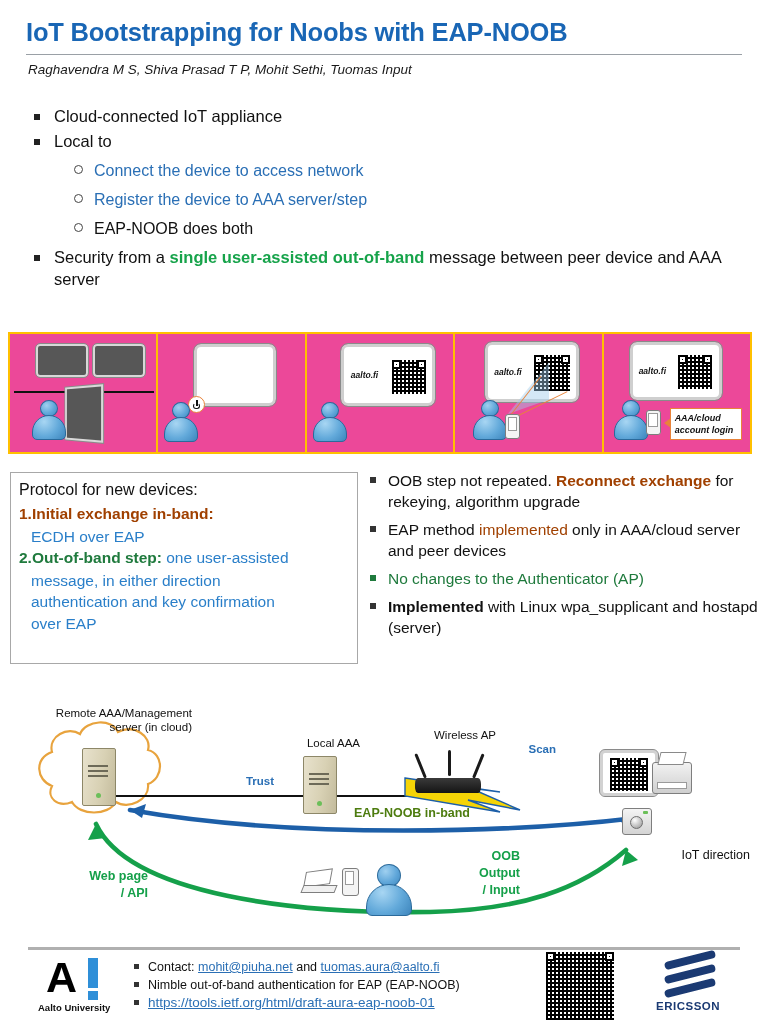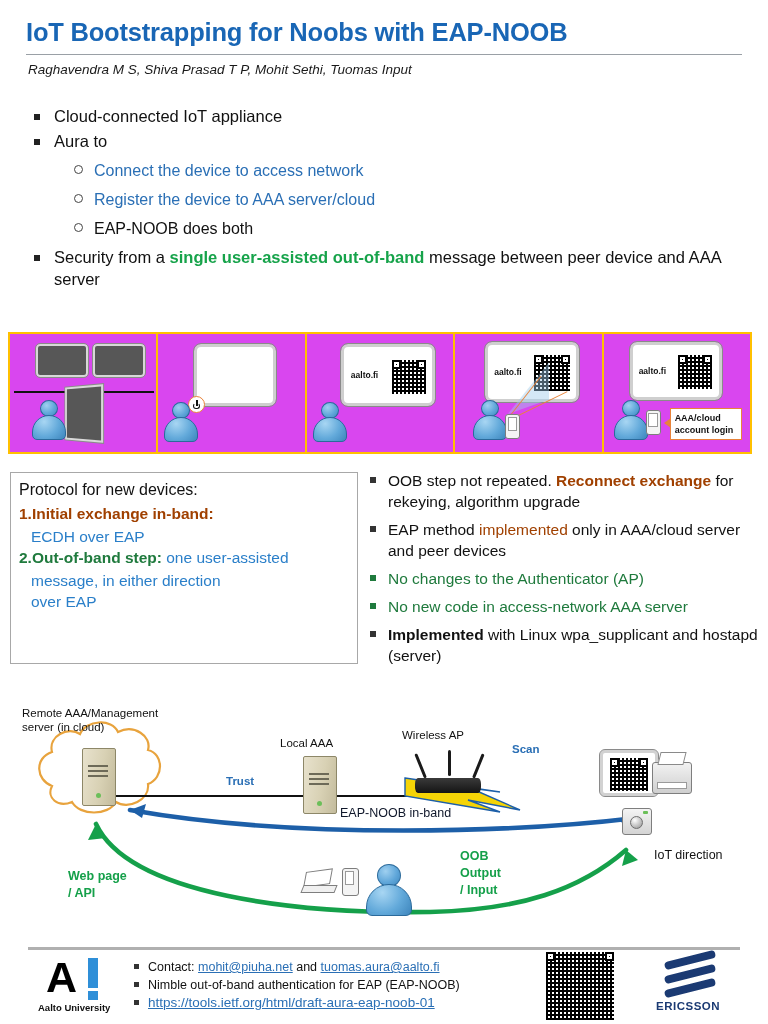--- a/index.html
+++ b/index.html
@@ -94,21 +94,22 @@
   
   .strip {
     position: absolute;
     left: 8px;
     top: 332px;
     width: 744px;
     height: 122px;
     border: 2px solid #ffc000;
     box-sizing: border-box;
     display: flex;
-    background: #d946ef;
+    background: #ec4899;
+    font-style: italic;
   }
   .panel {
     flex: 1 1 0;
     position: relative;
     border-right: 2px solid #ffc000;
     box-sizing: border-box;
     overflow: hidden;
   }
   .panel:last-child { border-right: none; }
 
@@ -334,25 +335,25 @@
     left: 0;
     top: 700px;
     width: 768px;
     height: 240px;
   }
   .dg-label {
     position: absolute;
     font-size: 11.5px;
     line-height: 14px;
     color: #111;
-    text-align: left;
+    text-align: right;
     white-space: nowrap;
   }
   .dg-label.blue { color: #2a6fb5; font-weight: bold; }
-  .dg-label.blue-n { color: #0f172a; }
+  .dg-label.blue-n { color: #4d7c0f; font-weight: bold; }
   .dg-label.green { color: #15a04a; font-weight: bold; }
 
   .server {
     position: absolute;
     width: 34px;
     height: 58px;
     background: linear-gradient(100deg, #e8e2cd 0%, #d8d1b4 55%, #c3bb9c 100%);
     border: 1.2px solid #8d8768;
     border-radius: 2px;
     box-sizing: border-box;
@@ -585,31 +586,31 @@
 <div class="bullets">
 
   <div class="b1">
     <span class="sq"></span>
     <span>Cloud-connected IoT appliance</span>
   </div>
 
 
   <div class="b1">
     <span class="sq"></span>
-    <span>Aura to</span>
+    <span>Local to</span>
   </div>
 
   <div class="b2">
     <span class="circ"></span>
     <span>Connect the device to access network</span>
   </div>
 
   <div class="b2">
     <span class="circ"></span>
-    <span>Register the device to AAA server/cloud</span>
+    <span>Register the device to AAA server/step</span>
   </div>
 
   <div class="b2 dark">
     <span class="circ"></span>
     <span>EAP-NOOB does both</span>
   </div>
 
   <div class="b1">
     <span class="sq"></span>
     <span class="jline spread" style="width:690px;"><span>Security from a </span><span class="grn">single user-assisted out-of-band</span><span> message between peer</span></span>
@@ -689,44 +690,41 @@
   <div class="proto-item">
     <span class="brown num">1.</span><span class="brown">Initial exchange in-band:</span>
   </div>
   <div class="proto-sub">ECDH over EAP</div>
 
   <div class="proto-item">
     <span class="dkgreen num">2.</span><span class="dkgreen">Out-of-band step</span><span class="dkgreen">: </span><span class="blue-t">one user-assisted</span>
   </div>
   <div class="proto-sub">message, in either direction</div>
 
+  <div class="proto-sub">authentication and key confirmation</div>
   <div class="proto-sub">over EAP</div>
 </div>
 
 <div class="rbullets">
 
   <div class="rb">
     <span class="sq"></span>
     <span>OOB step not repeated. </span><span class="brown">Reconnect exchange</span><span> for rekeying, algorithm upgrade</span>
   </div>
 
   <div class="rb">
     <span class="sq"></span>
     <span>EAP method </span><span class="brown-n">implemented</span><span> only in AAA/cloud server and peer devices</span>
   </div>
 
   <div class="rb green-b">
     <span class="sq"></span>
     <span>No changes to the Authenticator (AP)</span>
   </div>
 
-  <div class="rb green-b">
-    <span class="sq"></span>
-    <span>No new code in access-network AAA server</span>
-  </div>
 
   <div class="rb">
     <span class="sq"></span>
     <span style="font-weight:bold;">Implemented</span><span> with Linux wpa_supplicant and hostapd (server)</span>
   </div>
 </div>
 
 <div class="diagram">
 
   <svg width="768" height="240" viewBox="0 0 768 240" style="position:absolute; left:0; top:0;">

